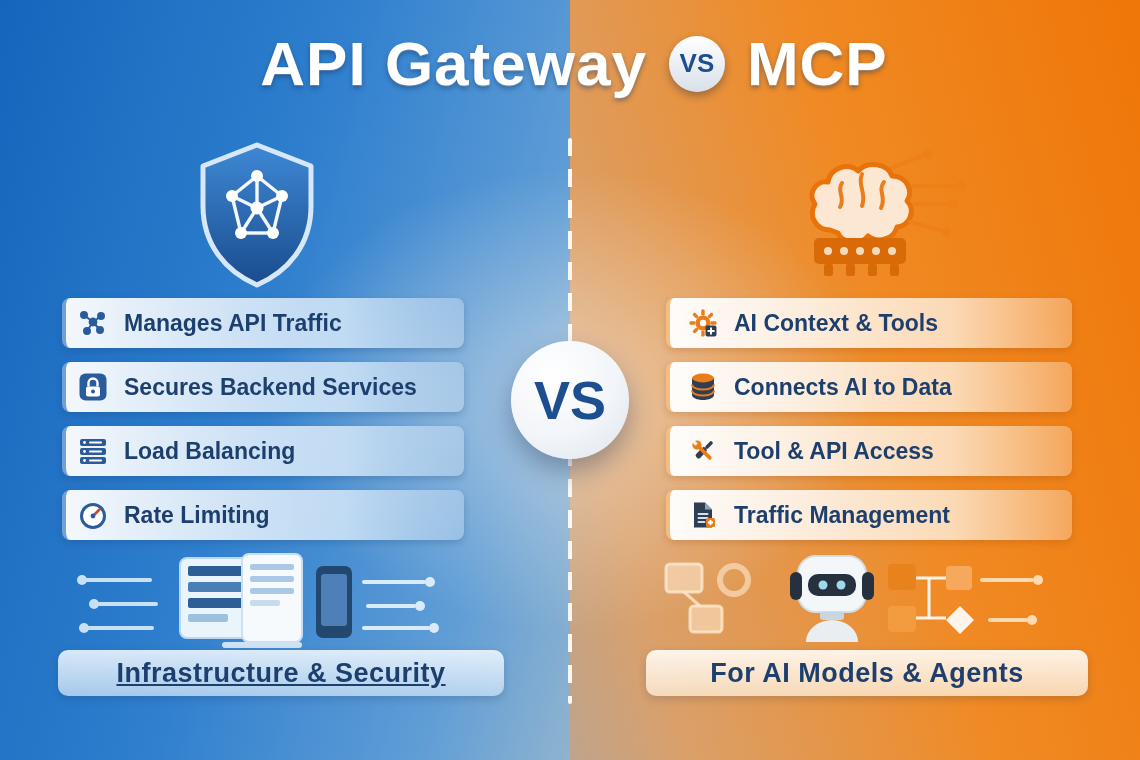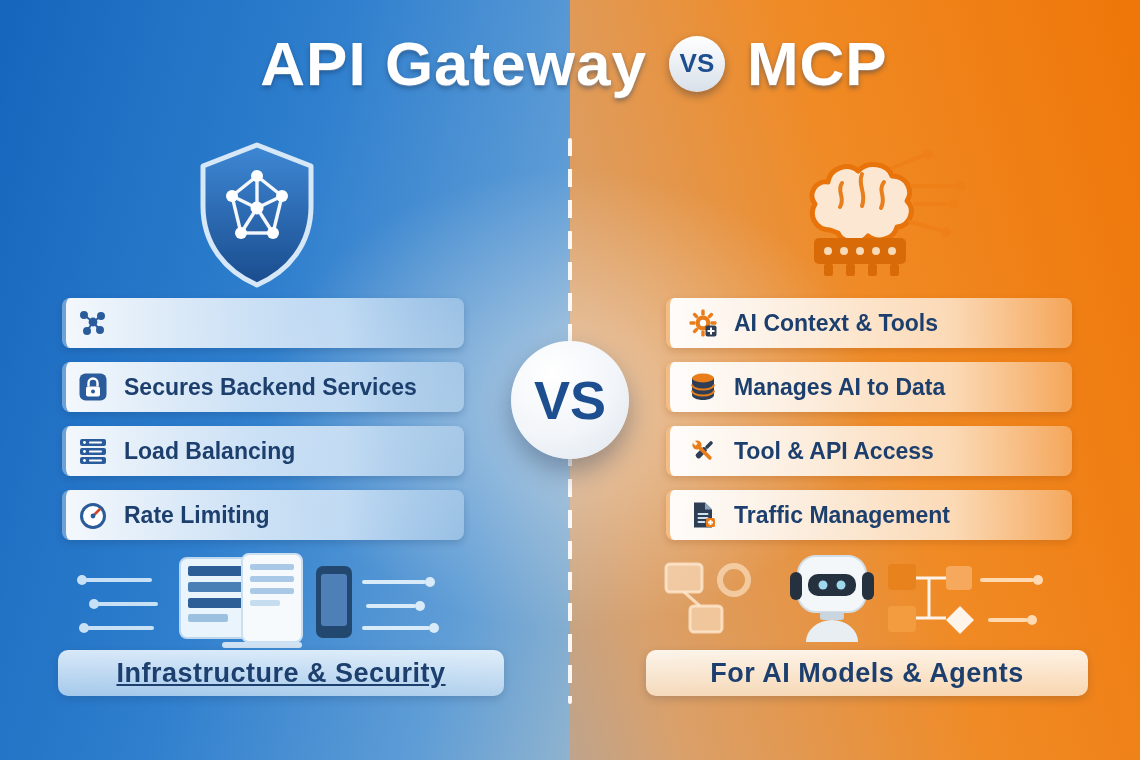--- a/index.html
+++ b/index.html
@@ -147,20 +147,21 @@
             <line x1="15" y1="14" x2="9" y2="23"></line>
               <line x1="15" y1="14" x2="22" y2="22"></line>
             <circle cx="6" cy="7" r="3"></circle>
               <circle cx="23" cy="8" r="3"></circle>
             <circle cx="9" cy="23" r="3"></circle>
               <circle cx="22" cy="22" r="3"></circle>
             <circle cx="15" cy="14" r="3.4"></circle>
           </g>
         </svg>
       </span>
+      <span class="row-label">Manages API Traffic</span>
     </div>
     <div class="row row-left">
       <span class="row-icon">
         <svg width="30" height="30" viewBox="0 0 30 30">
           <rect x="1.5" y="1.5" width="27" height="27" rx="6" fill="#2a5c9c"></rect>
           <path d="M10.5,14.5 v-3.5 a4.5,4.5 0 0 1 9,0 v3.5" fill="none" stroke="#fff" stroke-width="2.4"></path>
           <rect x="8" y="14.5" width="14" height="10" rx="2" fill="#fff"></rect>
           <circle cx="15" cy="19.5" r="2" fill="#2a5c9c"></circle>
         </svg>
       </span>
@@ -222,21 +223,21 @@
     </div>
     <div class="row row-right">
       <span class="row-icon">
         <svg width="30" height="30" viewBox="0 0 30 30">
           <path d="M4,6 v17 c0,2.8 4.9,5 11,5 s11,-2.2 11,-5 V6" fill="#2d3e55"></path>
           <ellipse cx="15" cy="6" rx="11" ry="4.4" fill="#e87d1a"></ellipse>
           <path d="M4,12.5 c0,2.8 4.9,5 11,5 s11,-2.2 11,-5" fill="none" stroke="#e87d1a" stroke-width="2"></path>
           <path d="M4,18.5 c0,2.8 4.9,5 11,5 s11,-2.2 11,-5" fill="none" stroke="#e87d1a" stroke-width="2"></path>
         </svg>
       </span>
-      <span class="row-label">Manages AI to Data</span>
+      <span class="row-label">Connects AI to Data</span>
     </div>
     <div class="row row-right">
       <span class="row-icon">
         <svg width="30" height="30" viewBox="0 0 30 30">
           <g transform="rotate(45 15 15)">
             <rect x="13.3" y="2" width="3.4" height="9" rx="1.4" fill="#2d3e55"></rect>
             <rect x="12.2" y="11" width="5.6" height="13" rx="2.4" fill="#2d3e55"></rect>
           </g>
           <g transform="rotate(-45 15 15)">
             <circle cx="15" cy="6.5" r="4.6" fill="#e87d1a"></circle>

